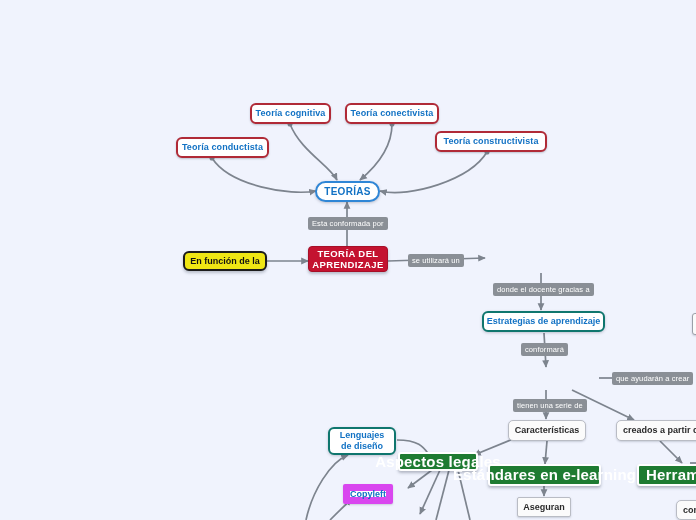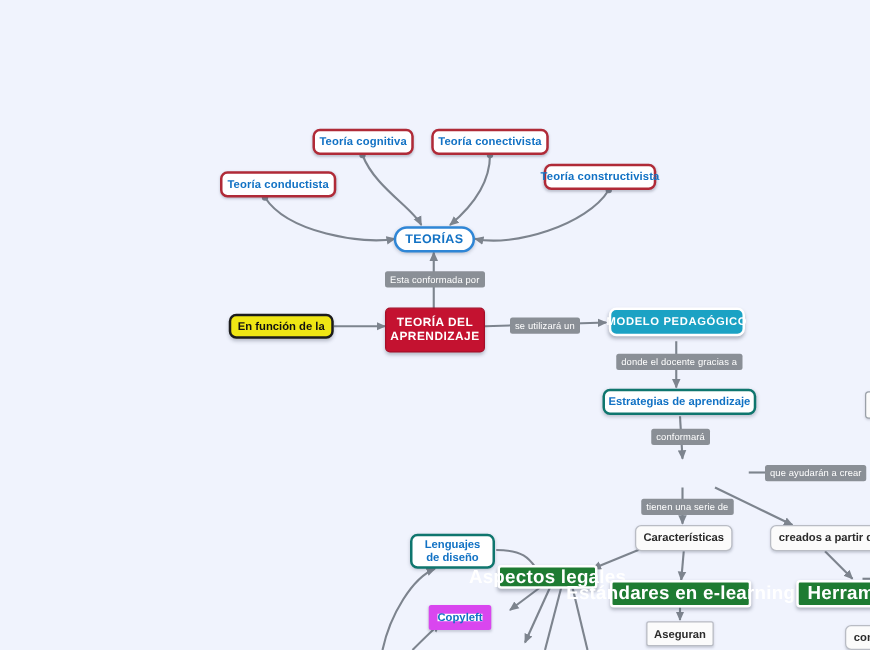--- a/index.html
+++ b/index.html
@@ -211,48 +211,45 @@
   </div>
 
   <div class="node n-theory" style="left:345px; top:103px; width:94px; height:21px;">
     <span>Teoría conectivista</span>
   </div>
 
   <div class="node n-theory" style="left:176px; top:137px; width:93px; height:21px;">
     <span>Teoría conductista</span>
   </div>
 
-  <div class="node n-theory" style="left:435px; top:131px; width:90px; height:21px;">
+  <div class="node n-theory" style="left:435px; top:131px; width:112px; height:21px;">
     <span>Teoría constructivista</span>
   </div>
 
   <div class="node n-central-pill" style="left:315px; top:181px; width:65px; height:21px;">
     <span>TEORÍAS</span>
   </div>
 
   <div class="conn-label" style="left:308px; top:217px; height:13px;">
     <span>Esta conformada por</span>
   </div>
 
   <div class="node n-yellow" style="left:183px; top:251px; width:84px; height:20px;">
     <span>En función de la</span>
   </div>
 
-  <div class="node n-red" style="left:308px; top:246px; width:80px; height:36px;">
+  <div class="node n-red" style="left:308px; top:246px; width:80px; height:26px;">
     <span>TEORÍA DEL
 APRENDIZAJE</span>
   </div>
 
   <div class="conn-label" style="left:408px; top:254px; height:13px;">
     <span>se utilizará un</span>
   </div>
 
-  <div class="node n-teal" style="left:487px; top:246px; width:109px; height:23px;">
-    <span>MODELO PEDAGÓGICO</span>
-  </div>
 
   <div class="conn-label" style="left:493px; top:283px; height:13px;">
     <span>donde el docente gracias a</span>
   </div>
 
   <div class="node n-blue" style="left:482px; top:311px; width:123px; height:21px;">
     <span>Estrategias de aprendizaje</span>
   </div>
 
   <div class="conn-label" style="left:521px; top:343px; height:13px;">

